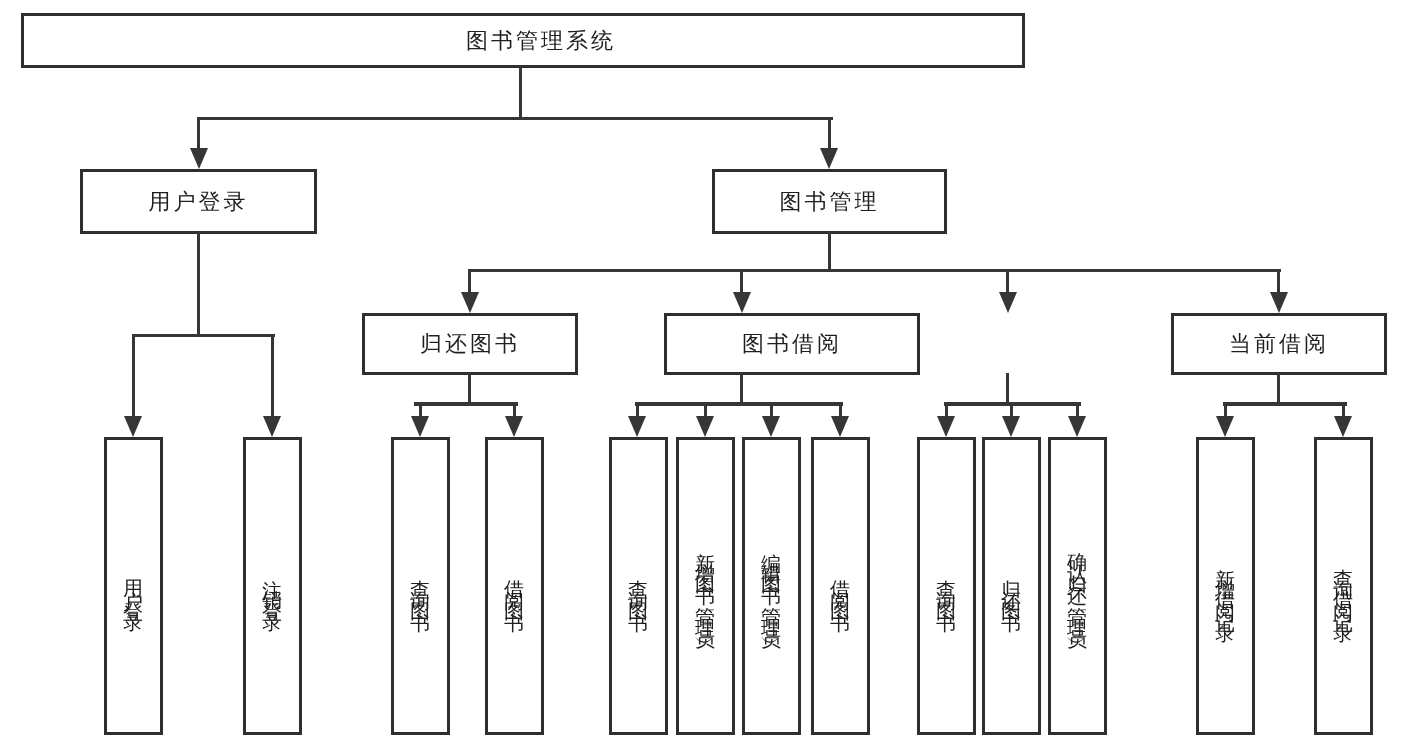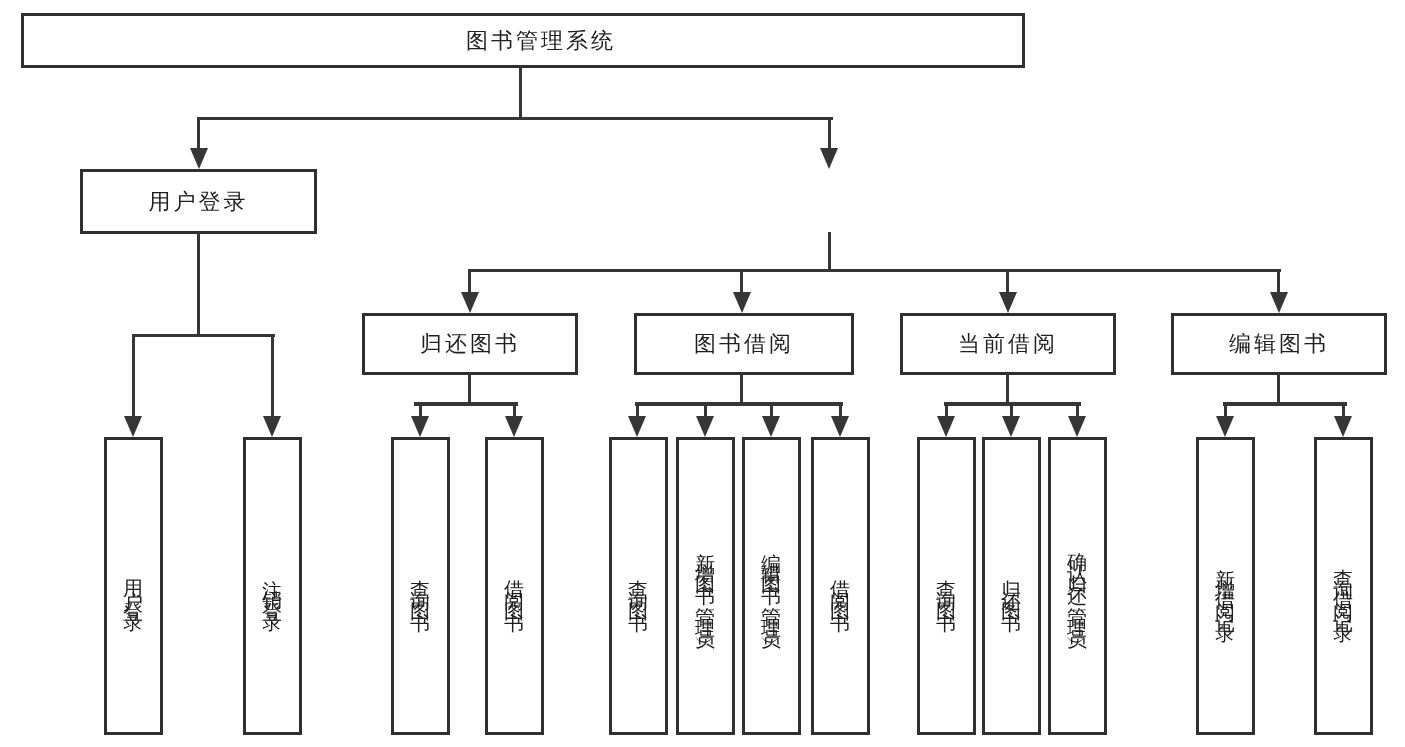--- a/index.html
+++ b/index.html
@@ -69,20 +69,23 @@
   <div class="line" style="left:519px; top:66px; width:3px; height:53px;"></div>
   <div class="line" style="left:197px; top:117px; width:636px; height:3px;"></div>
   <div class="line" style="left:197px; top:117px; width:3px; height:34px;"></div>
   <div class="line" style="left:828px; top:117px; width:3px; height:34px;"></div>
   <div class="arrow" style="left:190px; top:148px;"></div>
   <div class="arrow" style="left:820px; top:148px;"></div>
 
   <div class="box" style="left:80px; top:169px; width:237px; height:65px;">
     <span class="hlabel">用户登录</span>
   </div>
+  <div class="box" style="left:712px; top:169px; width:235px; height:65px;">
+    <span class="hlabel">图书管理</span>
+  </div>
 
   <div class="line" style="left:197px; top:232px; width:3px; height:105px;"></div>
   <div class="line" style="left:132px; top:334px; width:143px; height:3px;"></div>
   <div class="line" style="left:132px; top:334px; width:3px; height:85px;"></div>
   <div class="line" style="left:271px; top:334px; width:3px; height:85px;"></div>
   <div class="arrow" style="left:124px; top:416px;"></div>
   <div class="arrow" style="left:263px; top:416px;"></div>
 
   <div class="line" style="left:828px; top:232px; width:3px; height:40px;"></div>
   <div class="line" style="left:468px; top:269px; width:813px; height:3px;"></div>
@@ -91,28 +94,25 @@
   <div class="line" style="left:1006px; top:269px; width:3px; height:30px;"></div>
   <div class="line" style="left:1277px; top:269px; width:3px; height:30px;"></div>
   <div class="arrow" style="left:461px; top:292px;"></div>
   <div class="arrow" style="left:733px; top:292px;"></div>
   <div class="arrow" style="left:999px; top:292px;"></div>
   <div class="arrow" style="left:1270px; top:292px;"></div>
 
   <div class="box" style="left:362px; top:313px; width:216px; height:62px;">
     <span class="hlabel">归还图书</span>
   </div>
-  <div class="box" style="left:634px; top:313px; width:220px; height:62px;">
+  <div class="box" style="left:664px; top:313px; width:256px; height:62px;">
     <span class="hlabel">图书借阅</span>
   </div>
-  <div class="box" style="left:900px; top:313px; width:216px; height:62px;">
+  <div class="box" style="left:1171px; top:313px; width:216px; height:62px;">
     <span class="hlabel">当前借阅</span>
-  </div>
-  <div class="box" style="left:1171px; top:313px; width:216px; height:62px;">
-    <span class="hlabel">编辑图书</span>
   </div>
 
   <div class="line" style="left:468px; top:373px; width:3px; height:33px;"></div>
   <div class="line" style="left:740px; top:373px; width:3px; height:33px;"></div>
   <div class="line" style="left:1006px; top:373px; width:3px; height:33px;"></div>
   <div class="line" style="left:1277px; top:373px; width:3px; height:33px;"></div>
 
   <div class="line" style="left:414px; top:402px; width:104px; height:4px;"></div>
   <div class="line" style="left:635px; top:402px; width:208px; height:4px;"></div>
   <div class="line" style="left:944px; top:402px; width:137px; height:4px;"></div>

